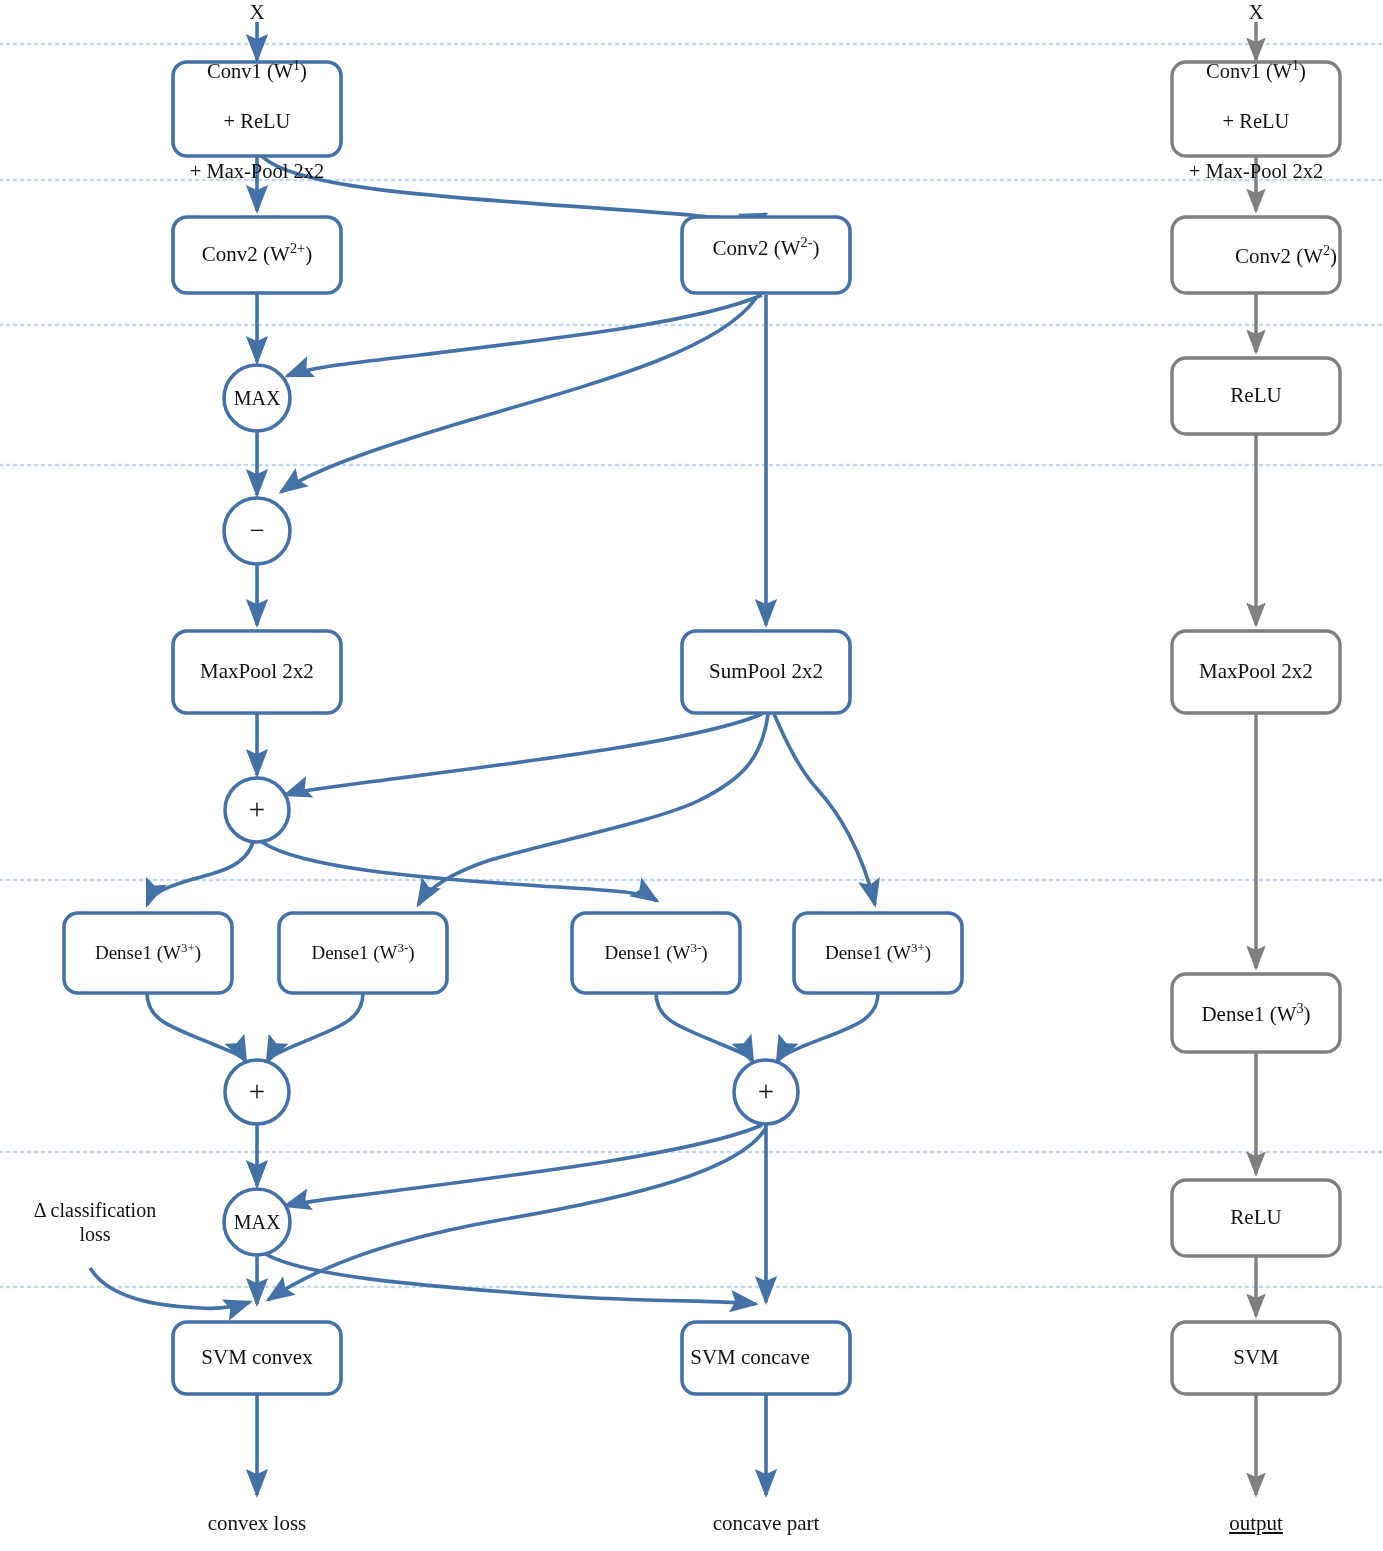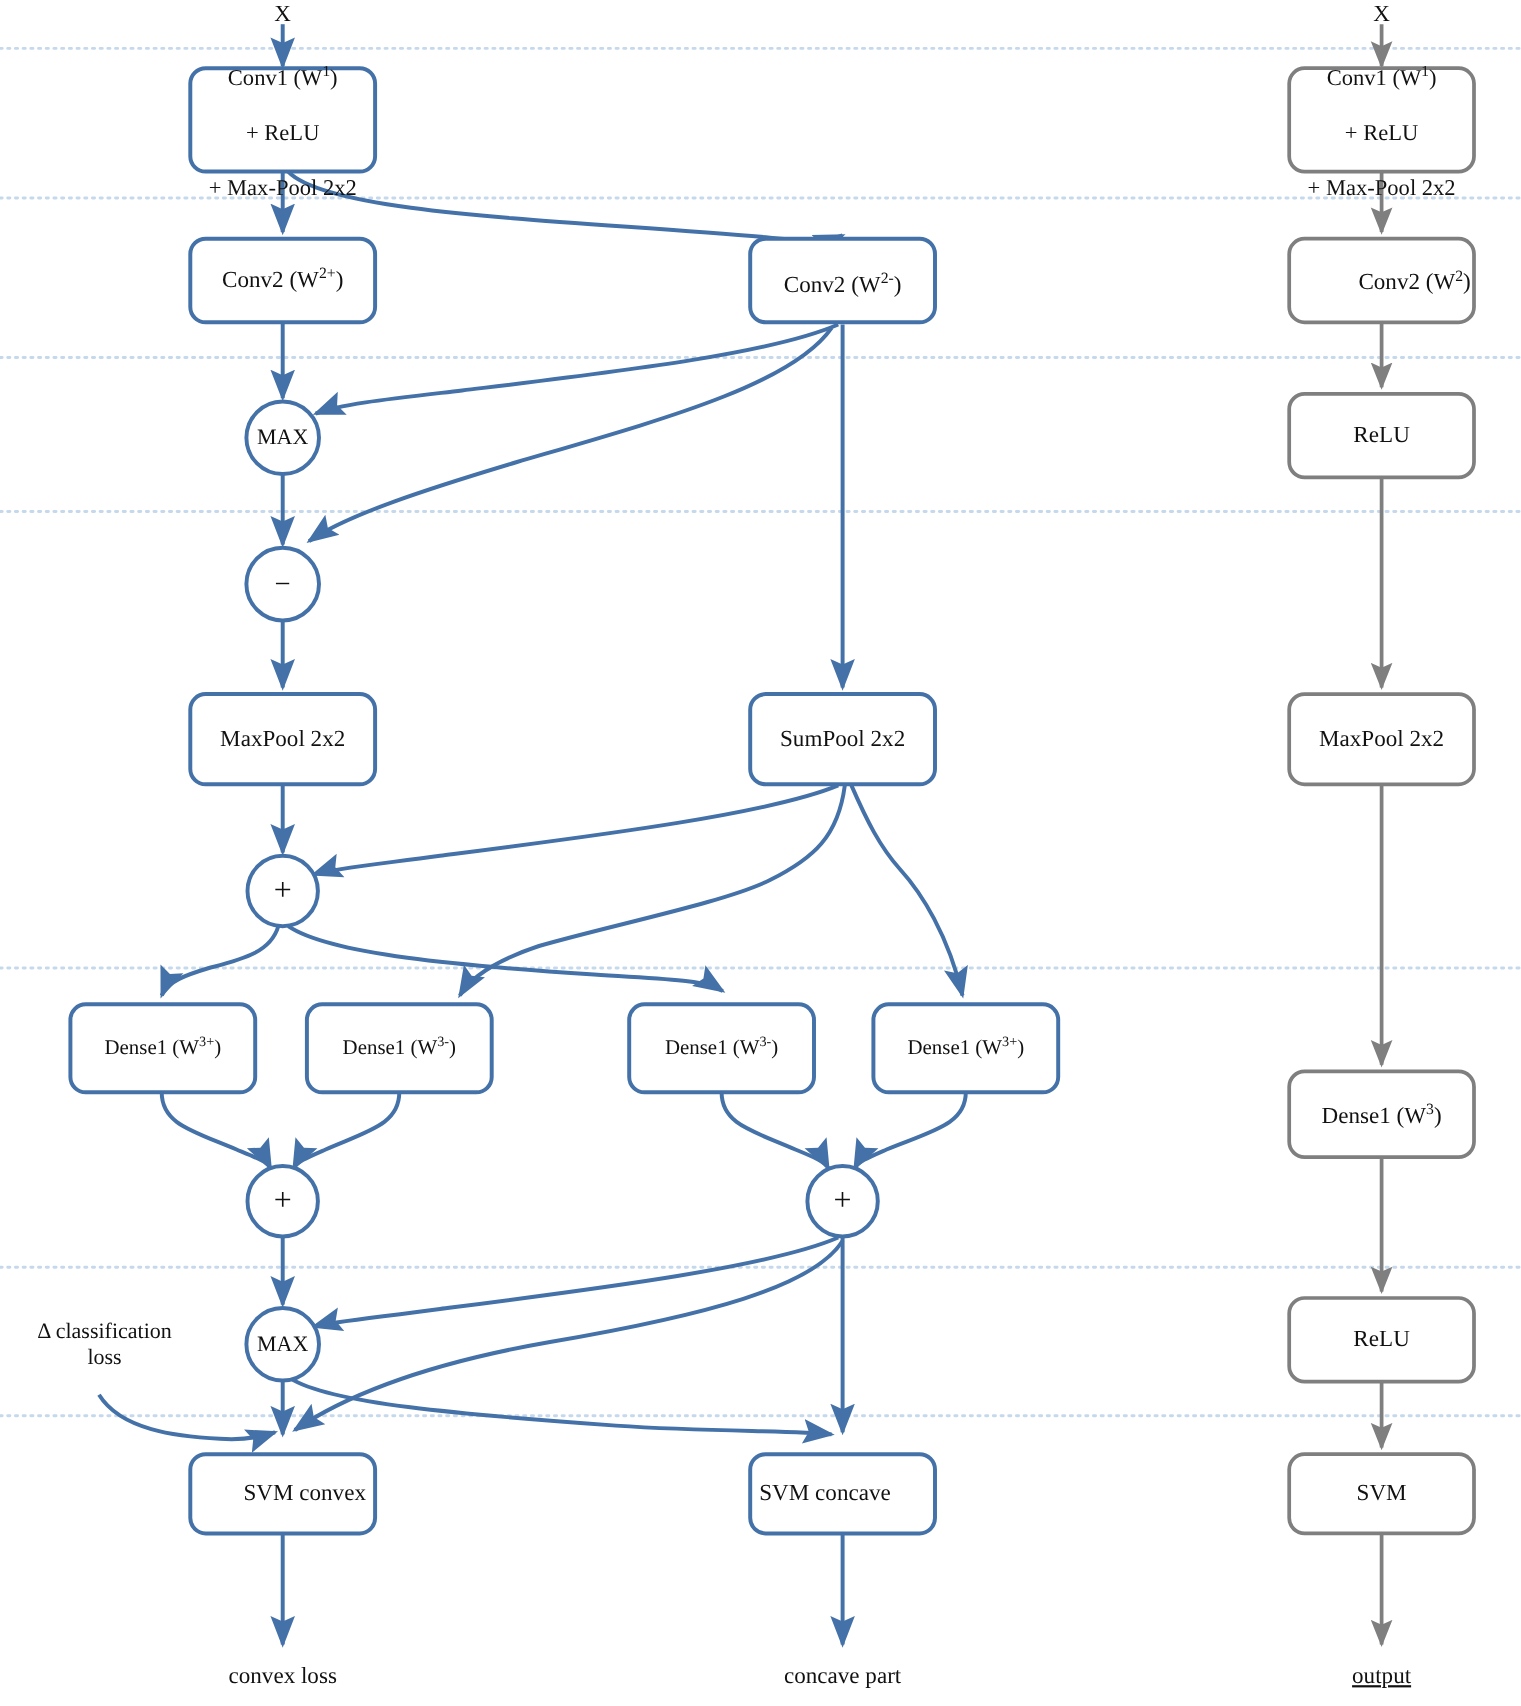--- a/index.html
+++ b/index.html
@@ -174,21 +174,21 @@
       <span>Conv1 (W</span><sup>1</sup><span>)</span><br>
       <span>+ ReLU</span><br>
       <span>+ Max-Pool 2x2</span>
     </span>
   </div>
 
   <div class="node-label box-text" style="left:173px;top:217px;width:168px;height:76px;">
     <span><span>Conv2 (W</span><sup>2+</sup><span>)</span></span>
   </div>
 
-  <div class="node-label box-text" style="left:682px;top:221px;width:168px;height:76px;">
+  <div class="node-label box-text" style="left:682px;top:211px;width:168px;height:76px;">
     <span><span>Conv2 (W</span><sup>2-</sup><span>)</span></span>
   </div>
 
   <div class="node-label op-text" style="left:224px;top:365px;width:66px;height:66px;">MAX</div>
   <div class="node-label op-text" style="left:224px;top:498px;width:66px;height:66px;font-size:26px;">−</div>
 
   <div class="node-label box-text" style="left:173px;top:631px;width:168px;height:82px;">MaxPool 2x2</div>
   <div class="node-label box-text" style="left:682px;top:631px;width:168px;height:82px;text-align:right;">SumPool 2x2</div>
 
   <div class="node-label op-text" style="left:225px;top:778px;width:64px;height:64px;font-size:29px;">+</div>
@@ -204,21 +204,21 @@
   </div>
   <div class="node-label box-text" style="left:794px;top:913px;width:168px;height:80px;font-size:19px;">
     <span><span>Dense1 (W</span><sup>3+</sup><span>)</span></span>
   </div>
 
   <div class="node-label op-text" style="left:225px;top:1060px;width:64px;height:64px;font-size:29px;">+</div>
   <div class="node-label op-text" style="left:734px;top:1060px;width:64px;height:64px;font-size:29px;">+</div>
 
   <div class="node-label op-text" style="left:224px;top:1189px;width:66px;height:66px;">MAX</div>
 
-  <div class="node-label box-text" style="left:173px;top:1322px;width:168px;height:72px;margin-left:20px;">SVM convex</div>
+  <div class="node-label box-text" style="left:173px;top:1322px;width:168px;height:72px;">SVM convex</div>
   <div class="node-label box-text" style="left:682px;top:1322px;width:136px;height:72px;">SVM concave</div>
 
   <div class="node-label free-text" style="left:10px;top:1192px;width:170px;height:60px;flex-direction:column;font-size:20px;">
     <span>Δ classification</span>
     <span>loss</span>
   </div>
 
   <div class="node-label box-text-multi" style="left:1172px;top:62px;width:168px;height:94px;">
     <span>
       <span>Conv1 (W</span><sup>1</sup><span>)</span><br>

